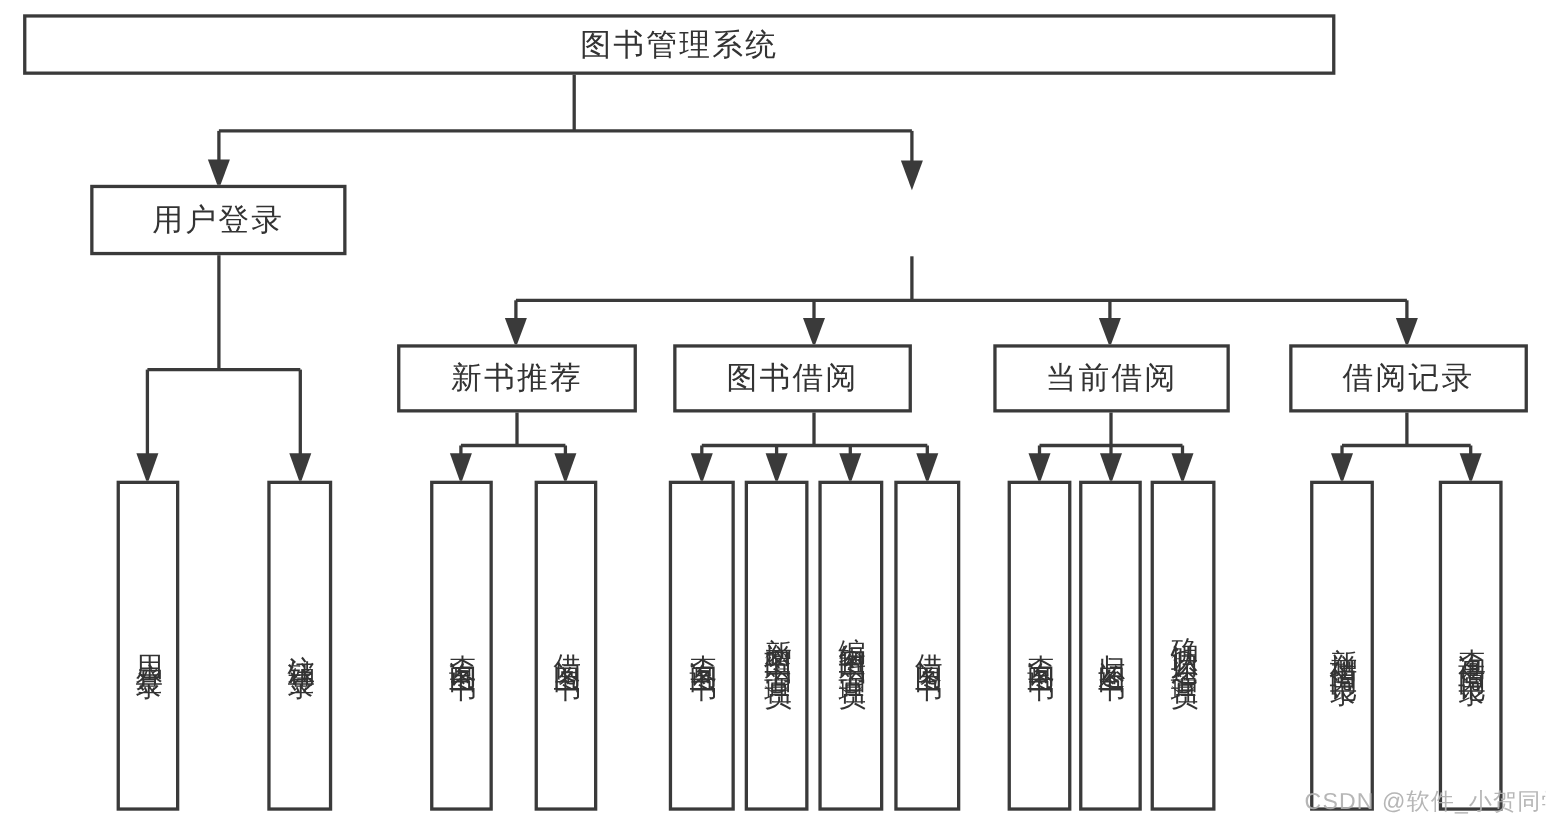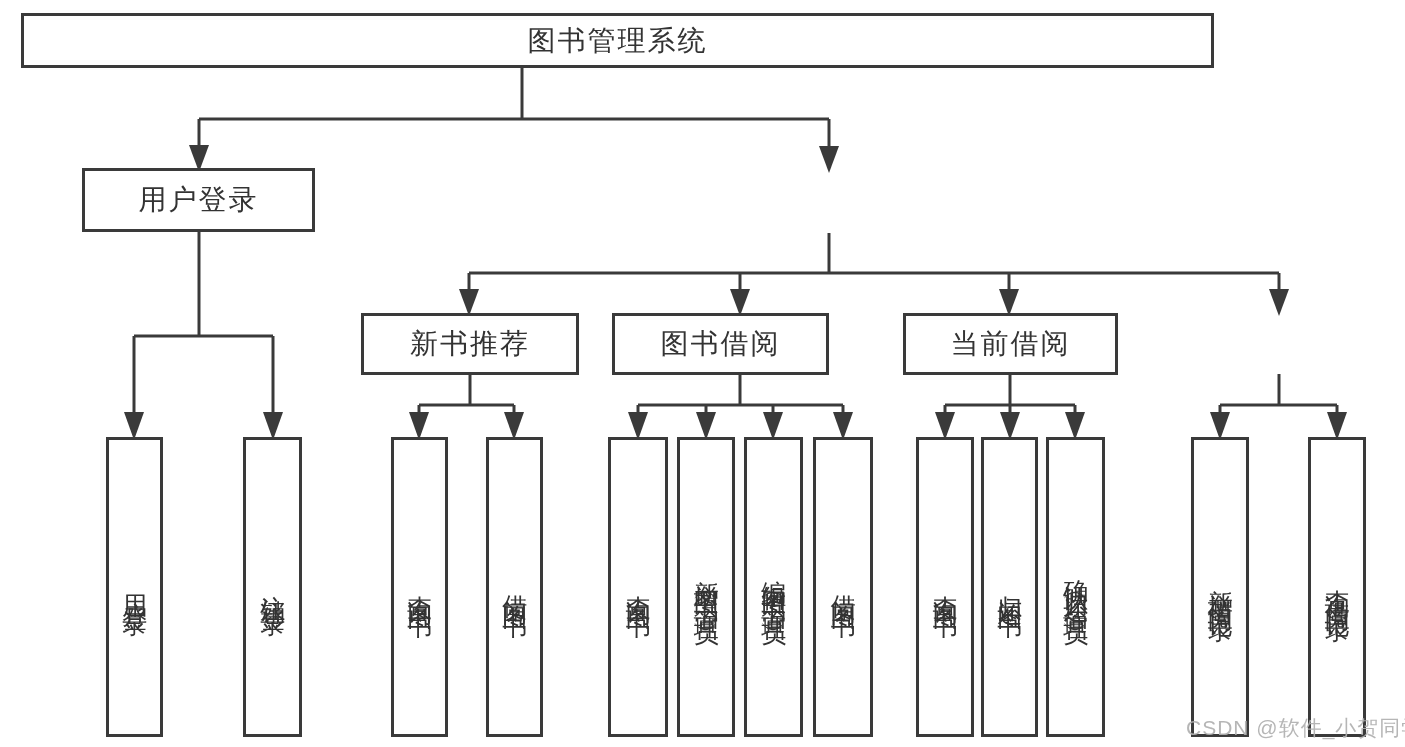--- a/index.html
+++ b/index.html
@@ -118,20 +118,23 @@
 
   <div class="nbox hbox" style="left:361px;top:313px;width:218px;height:62px;text-align:center;">
     <span>新书推荐</span>
   </div>
   <div class="nbox hbox" style="left:612px;top:313px;width:217px;height:62px;">
     <span>图书借阅</span>
   </div>
   <div class="nbox hbox" style="left:903px;top:313px;width:215px;height:62px;">
     <span>当前借阅</span>
   </div>
+  <div class="nbox hbox" style="left:1172px;top:313px;width:217px;height:62px;">
+    <span>借阅记录</span>
+  </div>
 
   <div class="nbox vbox" style="left:106px;top:437px;width:57px;height:300px;">
     <span>用户登录</span>
   </div>
   <div class="nbox vbox" style="left:243px;top:437px;width:59px;height:300px;">
     <span>注销登录</span>
   </div>
 
   <div class="nbox vbox" style="left:391px;top:437px;width:57px;height:300px;">
     <span>查询图书</span>

